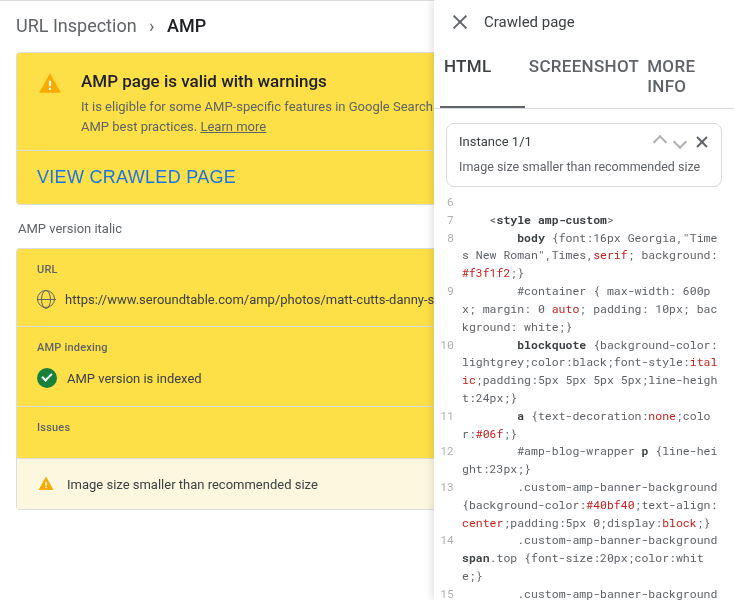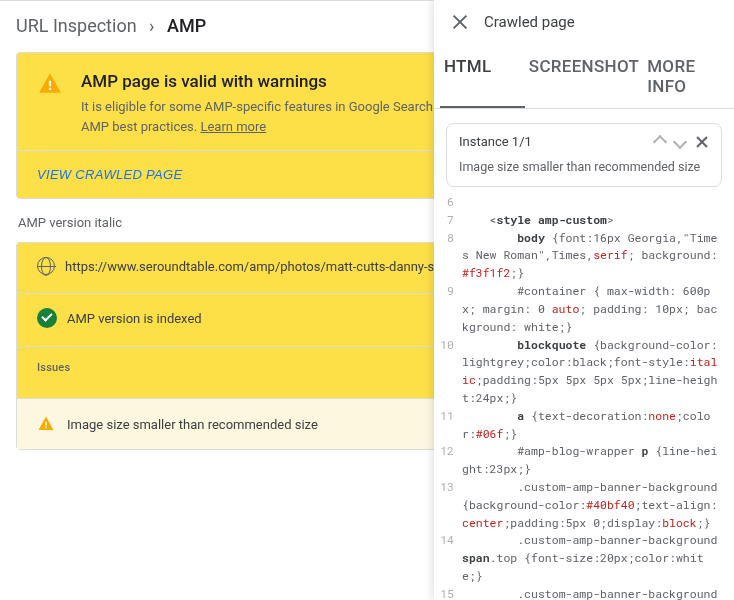--- a/index.html
+++ b/index.html
@@ -13,21 +13,21 @@
     .main { padding: 6px 16px 16px; }
 
     .card { border: 1px solid #dadce0; border-radius: 4px; background: #fde047; margin-bottom: 16px; }
     .sum-row { display: flex; padding: 18px 20px 14px; gap: 18px; }
     .tri-icon { width: 26px; height: 26px; flex-shrink: 0; }
     .sum-title { font-size: 17px; font-weight: 500; color: #202124; margin-bottom: 6px; }
     .sum-body { font-size: 13px; color: #5f6368; line-height: 1.5; }
     .sum-body a { color: #5f6368; }
     .card-divider { border-top: 1px solid #dadce0; }
     .card-action { padding: 16px 20px; }
-    .card-action .linkbtn { color: #1a73e8; font-weight: 500; font-size: 13px; letter-spacing: .3px; background: none; border: none; cursor: pointer; font-style: italic; }
+    .card-action .linkbtn { color: #1a73e8; font-weight: 500; font-size: 18px; letter-spacing: .3px; background: none; border: none; cursor: pointer; }
 
     .section-label { font-size: 13px; color: #5f6368; margin: 8px 2px 12px; }
 
     .detail-card .block { padding: 14px 20px 18px; }
     .label { font-size: 11px; font-weight: 500; color: #5f6368; margin-bottom: 14px; letter-spacing: .2px; }
     .urlrow { display: flex; align-items: center; gap: 10px; }
     .globe { width: 18px; height: 18px; border-radius: 50%; border: 1.5px solid #5f6368; position: relative; flex-shrink: 0; }
     .globe::before { content: ""; position: absolute; left: 50%; top: -1.5px; bottom: -1.5px; width: 8px; border: 1.5px solid #5f6368; border-radius: 50%; transform: translateX(-50%); }
     .globe::after { content:""; position:absolute; left:-1.5px; right:-1.5px; top:50%; height:0; border-top:1.5px solid #5f6368; }
     .url { font-size: 13px; color: #3c4043; white-space: nowrap; overflow: hidden; }
@@ -100,27 +100,29 @@
     <div class="card-divider"></div>
     <div class="card-action">
       <button class="linkbtn">VIEW CRAWLED PAGE</button>
     </div>
   </div>
 
   <div class="section-label">AMP version italic</div>
 
   <div class="card detail-card">
     <div class="block">
+      <div class="label">URL</div>
       <div class="urlrow">
         <span class="globe"></span>
         <span class="url">https://www.seroundtable.com/amp/photos/matt-cutts-danny-sullivan</span>
       </div>
     </div>
     <div class="card-divider"></div>
     <div class="block">
+      <div class="label">AMP indexing</div>
       <div class="indexrow">
         <span class="check-circ"></span>
         <span>AMP version is indexed</span>
       </div>
     </div>
     <div class="card-divider"></div>
     <div class="block" style="padding-bottom:10px">
       <div class="label">Issues</div>
     </div>
     <div class="issue-row">

